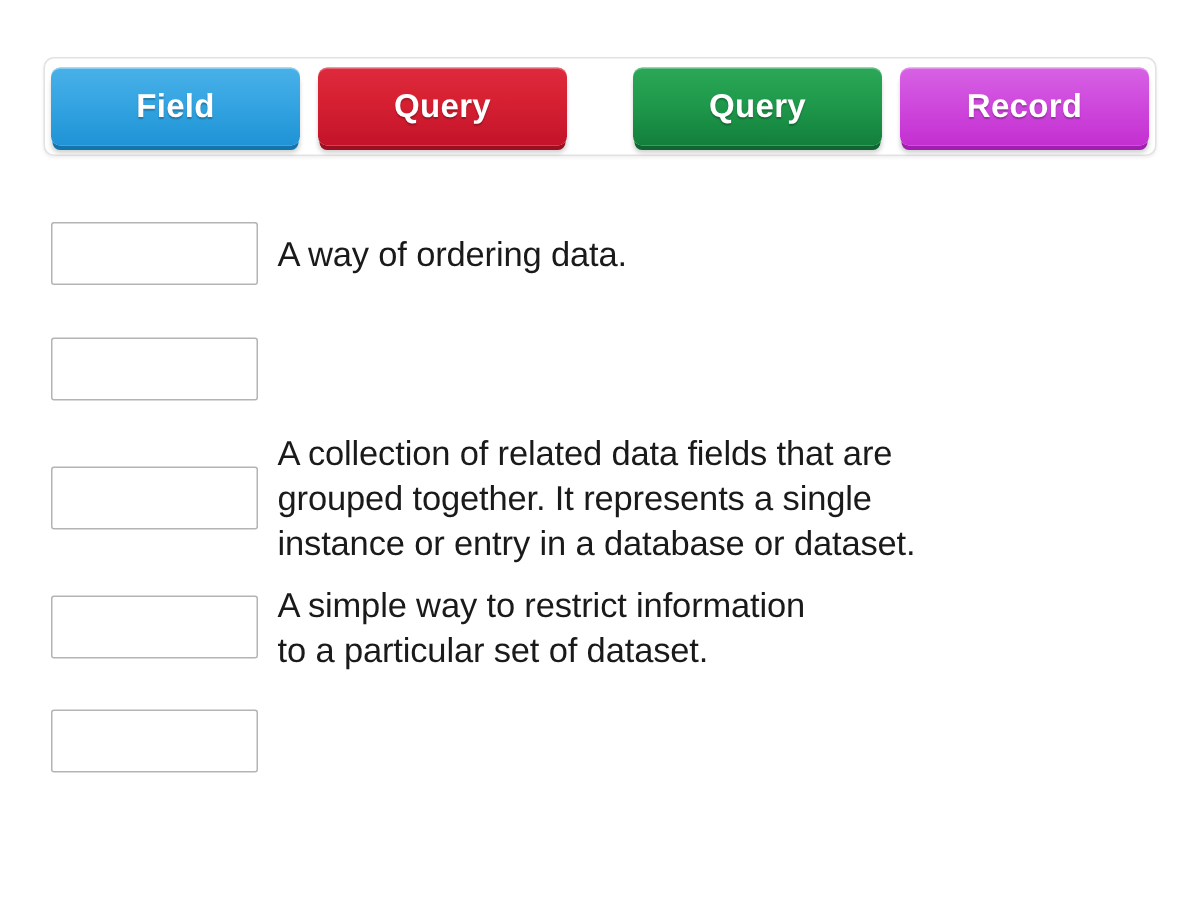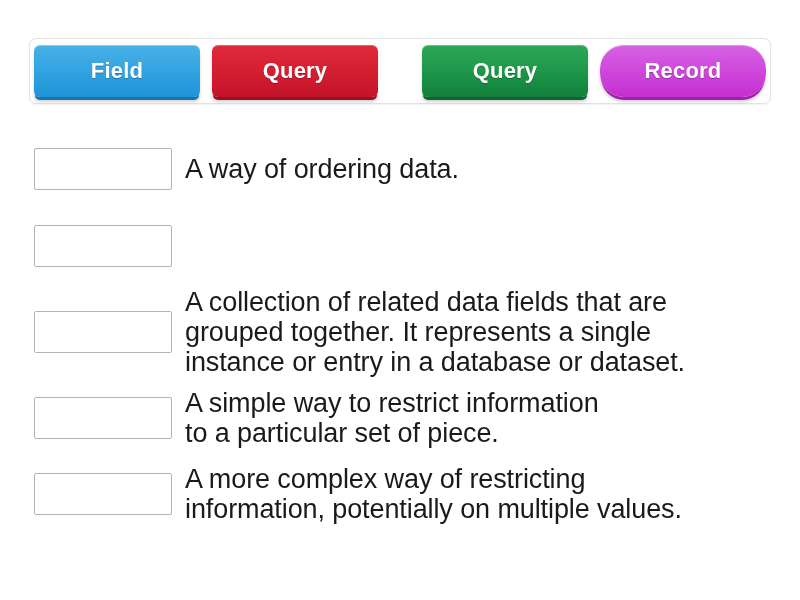--- a/index.html
+++ b/index.html
@@ -79,21 +79,20 @@
     background: linear-gradient(to bottom, #2ba757 0%, #1f9a4c 45%, #137f3c 100%);
     box-shadow: inset 0 1px 0 rgba(255,255,255,0.28), 0 4px 0 -1px #0d6630, 0 5px 3px rgba(0,0,0,0.18);
     margin-left: 32px;
   }
   .tile.magenta {
     background: linear-gradient(to bottom, #d濃 0%, #cf48dd 45%, #c32fd2 100%);
     box-shadow: inset 0 1px 0 rgba(255,255,255,0.3), 0 4px 0 -1px #a11fb0, 0 5px 3px rgba(0,0,0,0.18);
   }
   .tile.magenta {
     background: linear-gradient(to bottom, #d762e4 0%, #cf4add 45%, #c42fd1 100%);
-    border-radius: 24px;
   }
 
   
   .rows {
     position: absolute;
     left: 34px;
     top: 130px;
     width: 740px;
   }
 
@@ -110,21 +109,21 @@
     background: #ffffff;
     border: 1px solid #b4b4b4;
     border-radius: 2px;
     cursor: pointer;
   }
 
   .definition {
     flex: 1 1 auto;
     margin-left: 13px;
     color: #1a1a1a;
-    font-size: 27px;
+    font-size: 23px;
     line-height: 30px;
     font-family: "Liberation Sans", sans-serif;
     white-space: pre-line;
     letter-spacing: -0.1px;
   }
 
   
   .row.lines-1 { height: 78px; }
   .row.lines-2 { height: 76px; }
   .row.lines-3 { height: 96px; justify-content: center; }
@@ -159,22 +158,20 @@
       </div>
       <div class="row lines-3">
         <div class="drop-slot"></div>
         <div class="definition">A collection of related data fields that are
 grouped together. It represents a single
 instance or entry in a database or dataset.</div>
       </div>
       <div class="row lines-2">
         <div class="drop-slot"></div>
         <div class="definition">A simple way to restrict information
-to a particular set of piece.</div>
+to a particular set of dataset.</div>
       </div>
       <div class="row lines-2">
         <div class="drop-slot"></div>
-        <div class="definition">A more complex way of restricting
-information, potentially on multiple values.</div>
       </div>
     </div>
 
 </div>
 
 </body></html>

